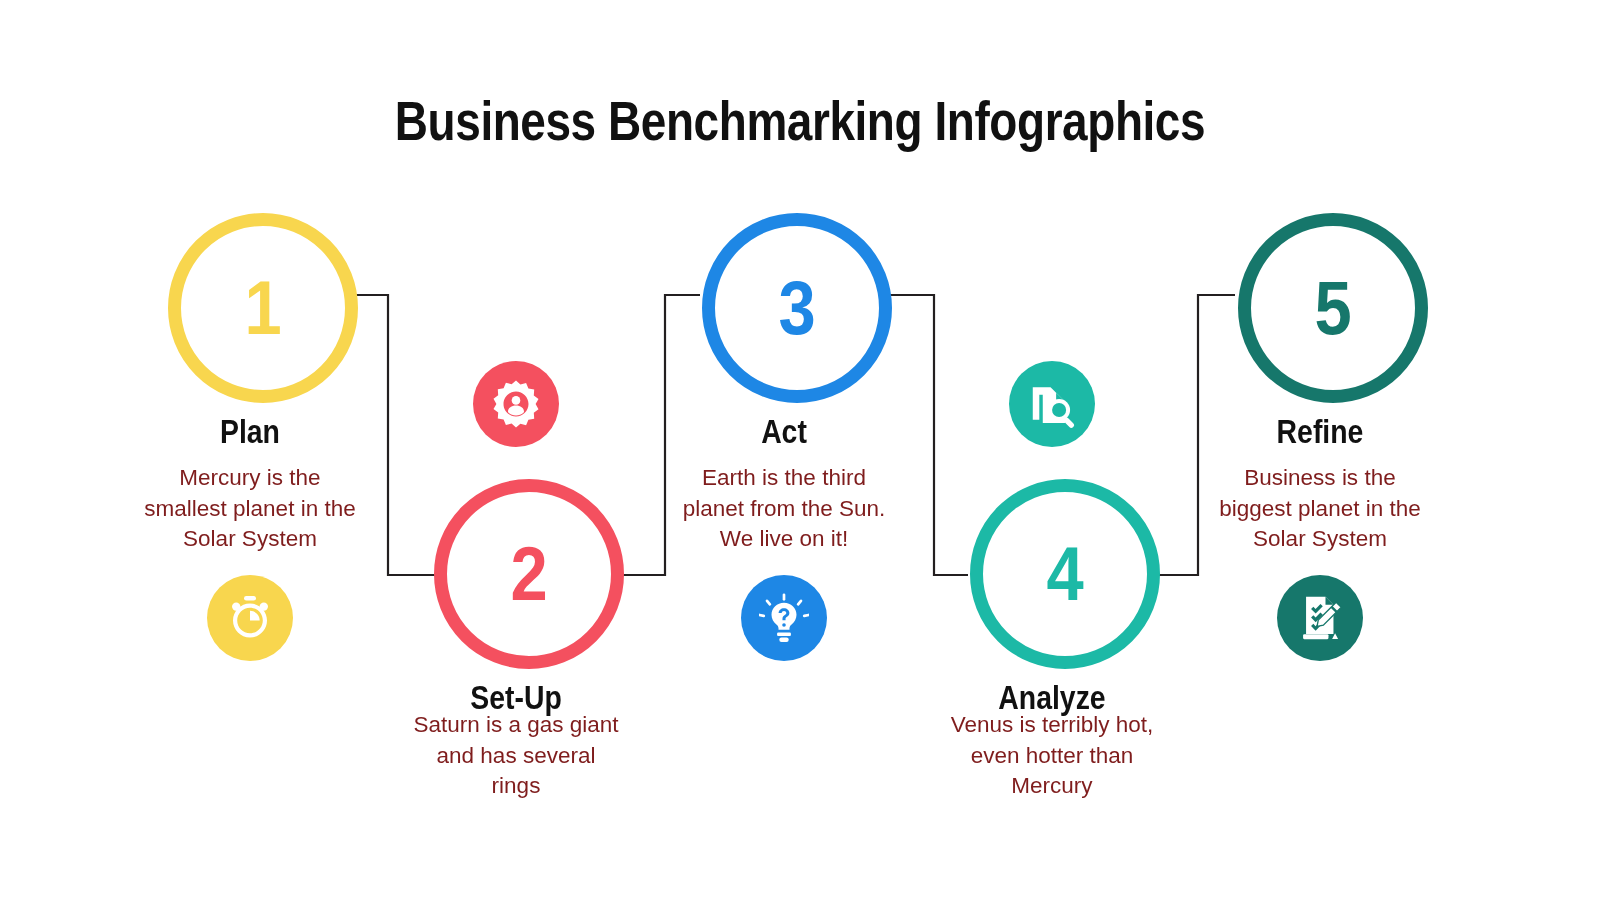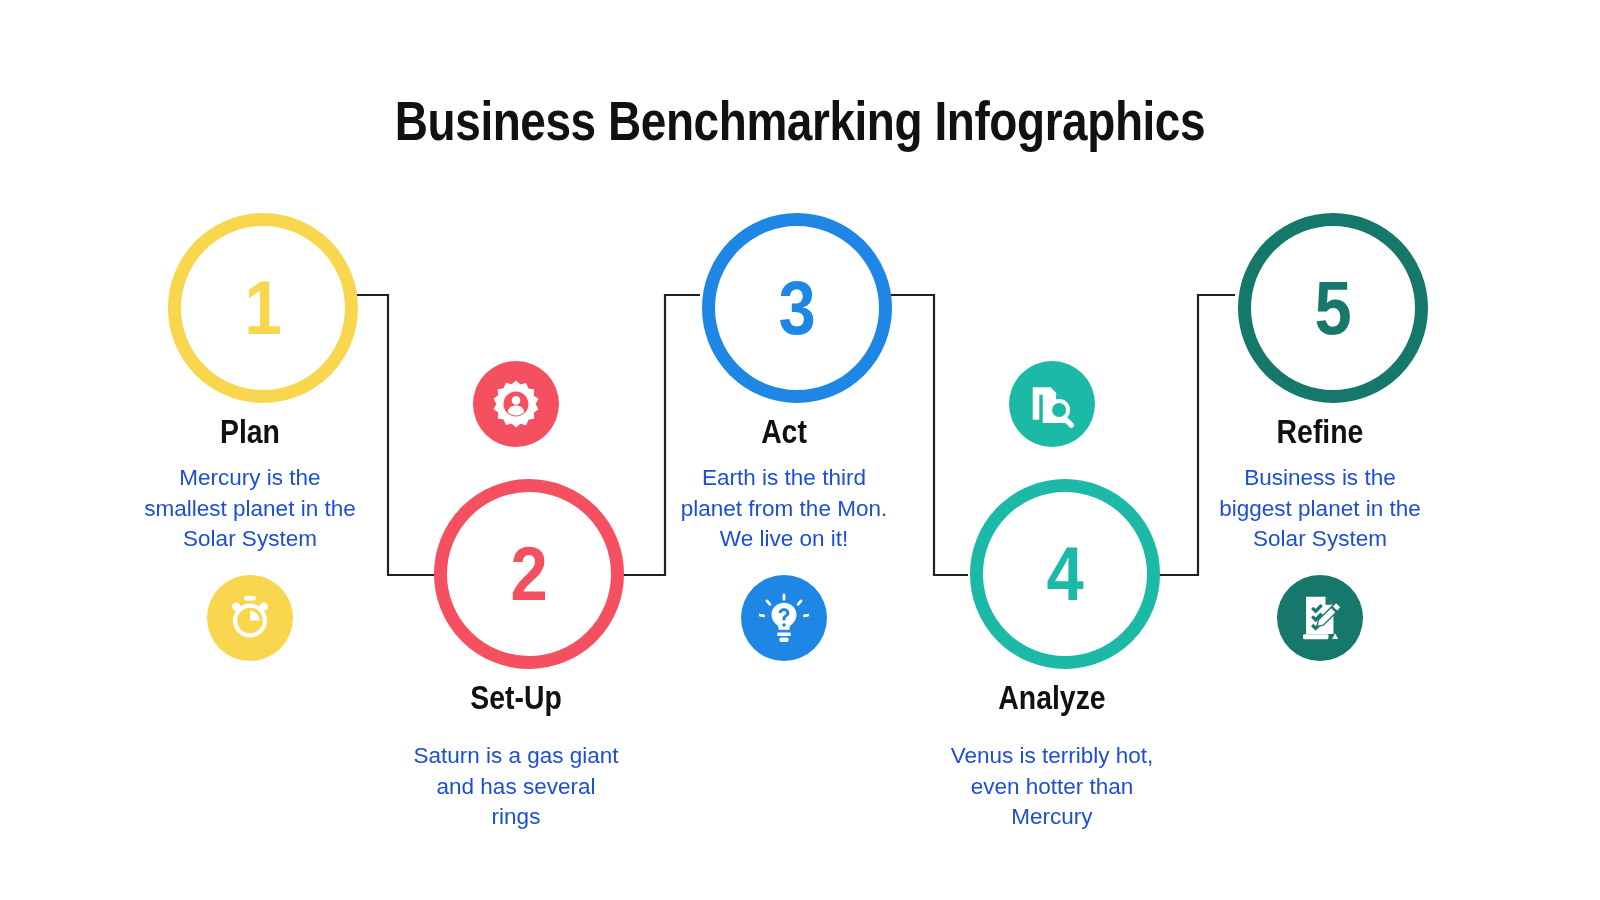--- a/index.html
+++ b/index.html
@@ -86,21 +86,21 @@
     white-space: nowrap;
   }
   .step-desc {
     position: absolute;
     width: 212px;
     text-align: center;
     font-family: "Liberation Sans", sans-serif;
     font-weight: 400;
     font-size: 22.5px;
     line-height: 30.5px;
-    color: #1d4ed8;
+    color: #7f1d1d;
   }
   .icon-badge {
     position: absolute;
     width: 86px;
     height: 86px;
     border-radius: 50%;
     display: flex;
     align-items: center;
     justify-content: center;
   }
@@ -110,21 +110,21 @@
   
   .step.up   .ring       { left: 48px;  top: 0px; }
   .step.up   .step-title { left: 0px;   top: 200px; }
   .step.up   .step-desc  { left: 24px;  top: 250px; }
   .step.up   .icon-badge { left: 87px;  top: 362px; }
 
   
   .step.down .icon-badge { left: 87px;  top: 0px; }
   .step.down .ring       { left: 48px;  top: 118px; }
   .step.down .step-title { left: 0px;   top: 318px; }
-  .step.down .step-desc  { left: 24px;  top: 380px; }
+  .step.down .step-desc  { left: 24px;  top: 349px; }
 </style>
 </head>
 <body>
 
 <div id="slide">
 
   <div id="slide-title">Business Benchmarking Infographics</div>
 
   <svg id="connectors" viewBox="0 0 1600 900" xmlns="http://www.w3.org/2000/svg">
     <g fill="none" stroke="#231f20" stroke-width="2.2">
@@ -173,21 +173,21 @@
     </div>
     <div class="step-title">Set-Up</div>
     <div class="step-desc">Saturn is a gas giant and has several rings</div>
   </div>
 
   <div class="step up" style="left:654px; top:213px;">
     <div class="ring" style="border-color:#1E87E5;">
       <span class="ring-num" style="color:#1E87E5;">3</span>
     </div>
     <div class="step-title">Act</div>
-    <div class="step-desc">Earth is the third planet from the Mon. We live on it!</div>
+    <div class="step-desc">Earth is the third planet from the Sun. We live on it!</div>
     <div class="icon-badge" style="background:#1E87E5;">
       <svg width="50" height="50" viewBox="0 0 52 52">
         <g fill="#ffffff">
           <rect x="24.6" y="0.5" width="2.8" height="7.5" rx="1.4"></rect>
           <rect x="8.4" y="6.2" width="2.8" height="7.5" rx="1.4" transform="rotate(-40 9.8 9.9)"></rect>
           <rect x="40.8" y="6.2" width="2.8" height="7.5" rx="1.4" transform="rotate(40 42.2 9.9)"></rect>
           <rect x="1.2" y="19.6" width="2.8" height="7.5" rx="1.4" transform="rotate(-78 2.6 23.3)"></rect>
           <rect x="48.0" y="19.6" width="2.8" height="7.5" rx="1.4" transform="rotate(78 49.4 23.3)"></rect>
           <path d="M26 10.2c-7.2 0-13 5.6-13 12.5 0 4.1 2 7.7 5.1 10 1.4 1 2.2 2.6 2.2 4.3v1.2h11.4v-1.2c0-1.7.8-3.3 2.2-4.3 3.1-2.3 5.1-5.9 5.1-10 0-6.9-5.8-12.5-13-12.5z"></path>
           <rect x="18.8" y="41.2" width="14.4" height="3.6" rx="1.2"></rect>

